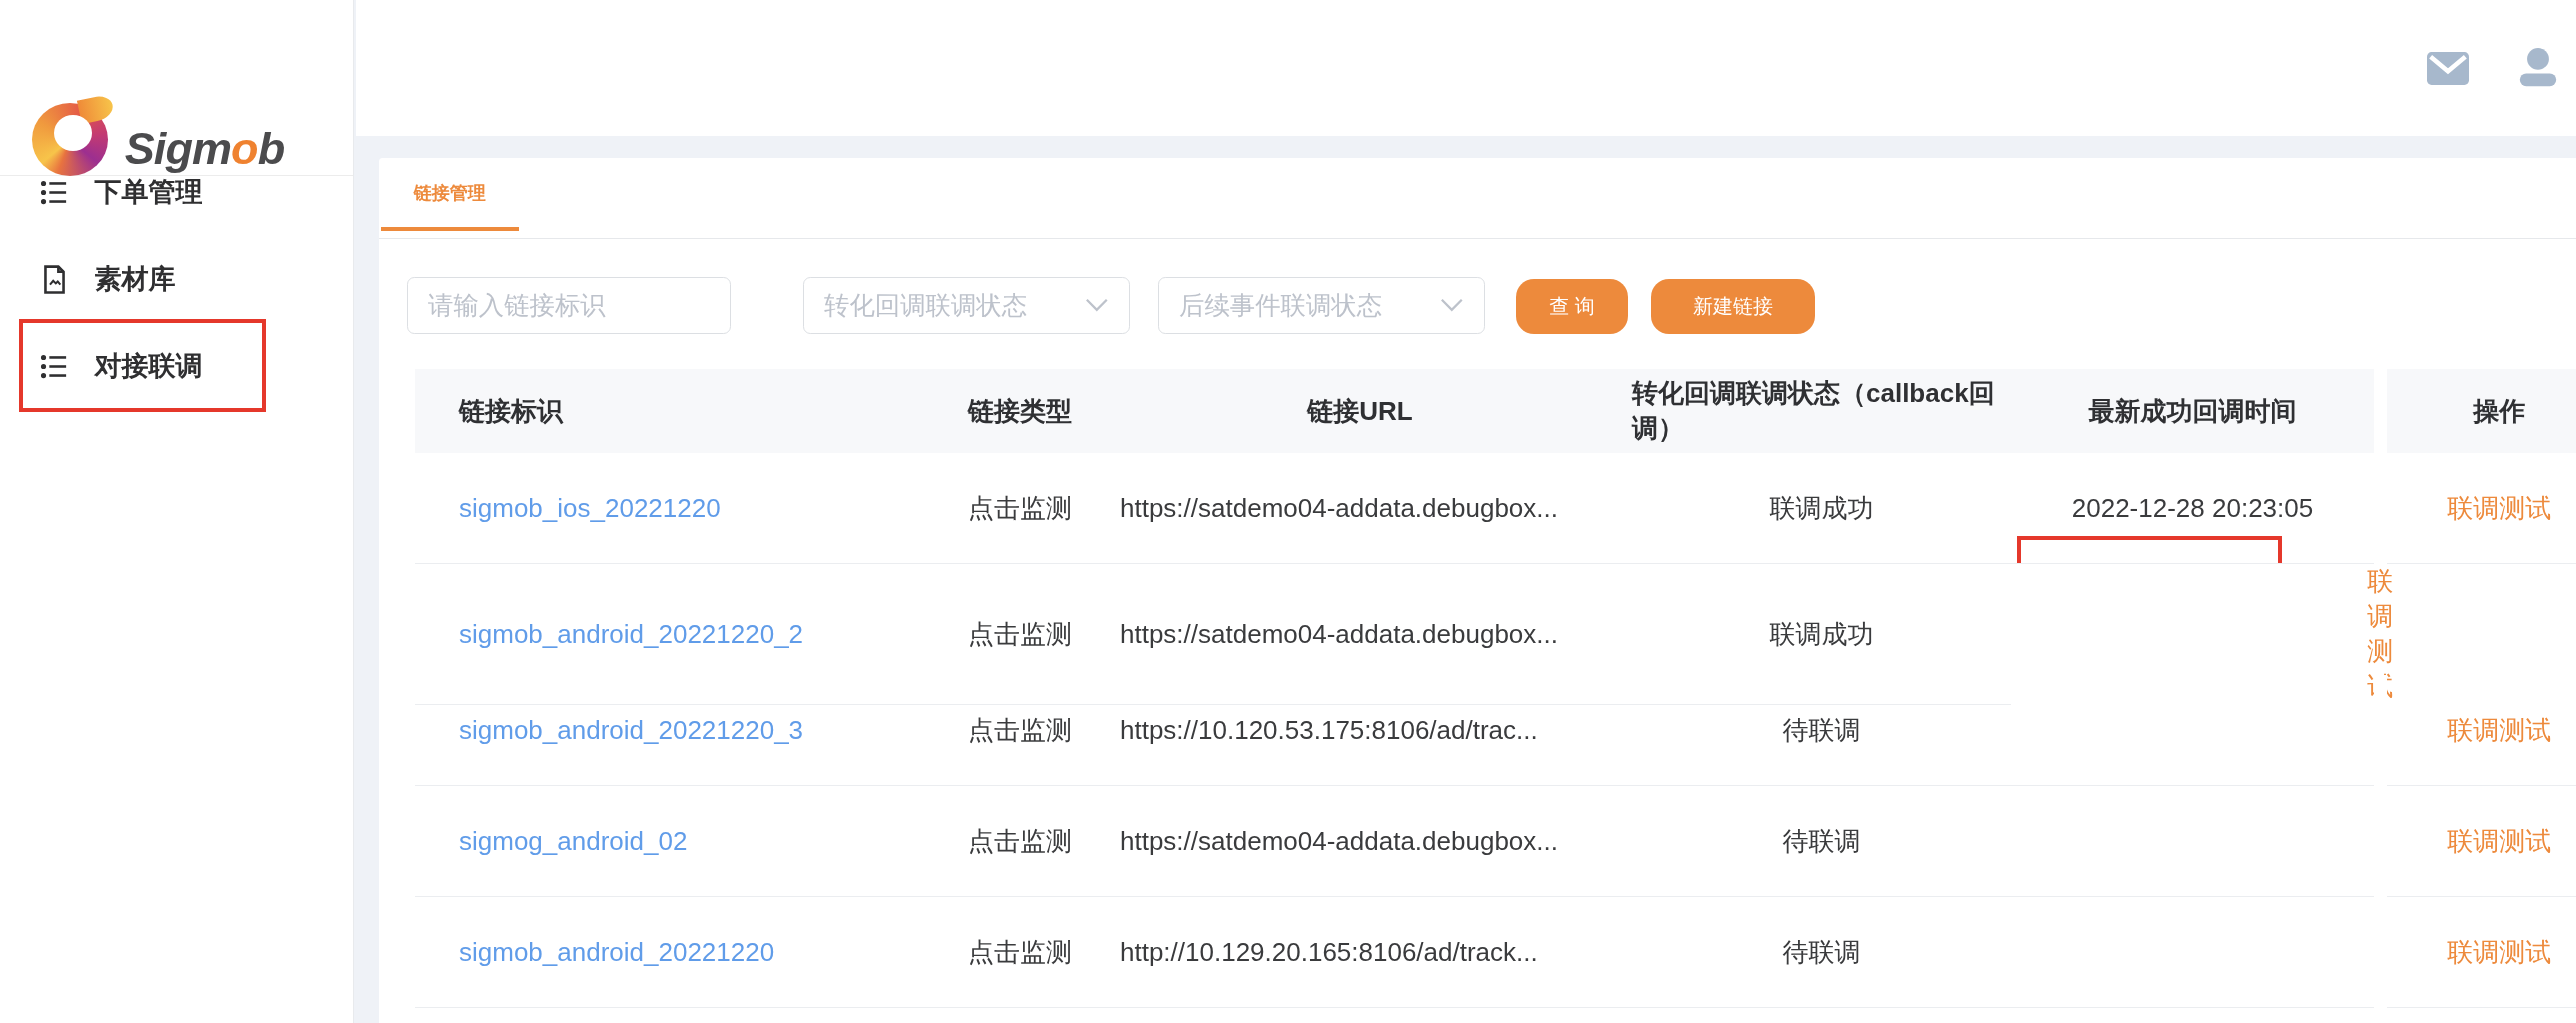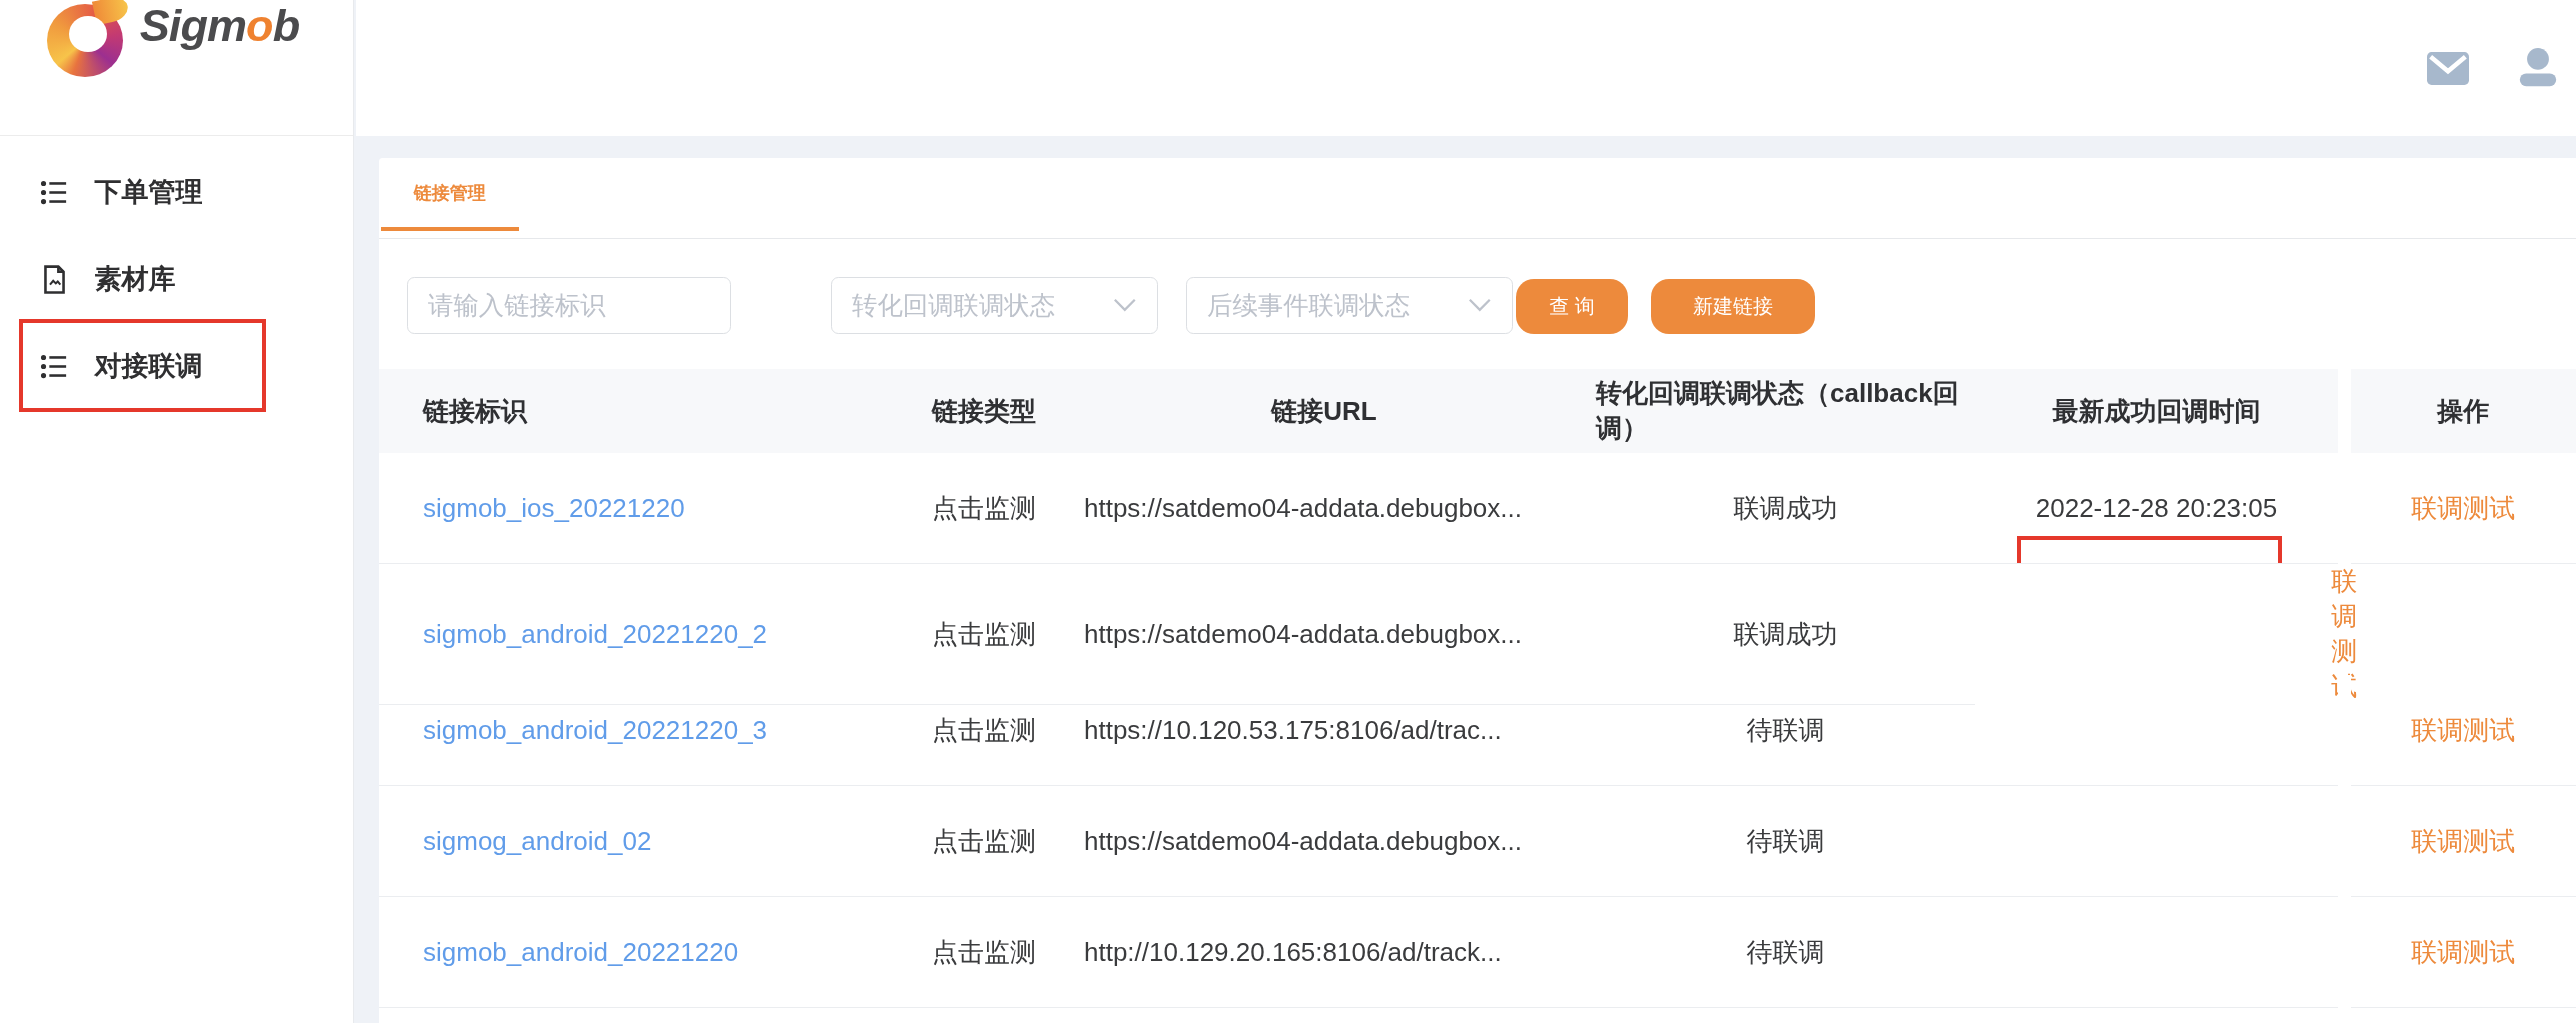--- a/index.html
+++ b/index.html
@@ -20,22 +20,22 @@
     position:relative;
     overflow:hidden;
     color:var(--text);
   }
   
   .leftcol{
     position:absolute;left:0;top:0;width:354px;height:1023px;
     background:#ffffff;border-right:1.8px solid var(--border);
   }
   .logo-area{
-    height:136px;border-bottom:1.8px solid #ececec;
-    display:flex;align-items:flex-start;padding-left:47px;
+    height:176px;border-bottom:1.8px solid #ececec;
+    display:flex;align-items:flex-end;padding-left:32px;
   }
   .logo-ring{
     position:relative;width:80px;height:76px;flex:0 0 auto;
   }
   .logo-ring .ring{
     position:absolute;left:0;top:3.6px;width:76px;height:73px;border-radius:50%;
     background:conic-gradient(from 230deg,#f7c44a 0deg,#f09a3e 70deg,#e45a46 150deg,#c33a72 210deg,#9c2f90 260deg,#e8733f 330deg,#f7c44a 360deg);
   }
   .logo-ring .hole{
     position:absolute;left:22px;top:16.3px;width:38px;height:36px;border-radius:50%;
@@ -87,34 +87,34 @@
     position:absolute;left:28px;top:0;width:324px;height:57px;
     border:1.8px solid #dcdfe3;border-radius:7.3px;background:#fff;
     font-size:25.4px;color:#333;padding:0 20px;outline:none;
     font-family:"Liberation Sans","DejaVu Sans",sans-serif;
   }
   .f-input::placeholder{color:var(--ph);}
   .f-select{
     position:absolute;top:0;width:327px;height:57px;
     border:1.8px solid #dcdfe3;border-radius:7.3px;background:#fff;
     display:flex;align-items:center;justify-content:space-between;
-    padding:0 20px;font-size:25.4px;color:var(--ph);cursor:pointer;margin-left:28px;
+    padding:0 20px;font-size:25.4px;color:var(--ph);cursor:pointer;
   }
   .f-select.s1{left:424px;}
   .f-select.s2{left:779px;}
   .chev{width:23.6px;height:14.5px;flex:0 0 auto;}
   .btn{
     border:none;border-radius:18px;background:var(--accent);color:#fff;
     font-size:20px;cursor:pointer;height:55px;
     font-family:"Liberation Sans","DejaVu Sans",sans-serif;
   }
   .btn.search{position:absolute;left:1137px;top:1.8px;width:112px;}
   .btn.create{position:absolute;left:1272px;top:1.8px;width:164px;}
   
-  .table{position:absolute;left:0;top:211px;right:0;bottom:0;overflow:hidden;}
+  .table{position:absolute;left:0;top:211px;right:0;bottom:0;overflow:hidden;padding-left:36px;}
   .trow{
     display:grid;
     grid-template-columns:537px 136px 544px 379px 363px 12.7px 225px;
     width:2197px;
   }
   .trow > div{display:flex;align-items:center;justify-content:center;font-size:26px;color:#3a3b3d;}
   .trow > .c1{justify-content:flex-start;padding-left:44px;}
   .trow > .c3{justify-content:flex-start;padding-left:32px;}
   .thead{height:84px;}
   .thead > div{background:#f7f8fa;font-weight:bold;color:#2f3033;}

